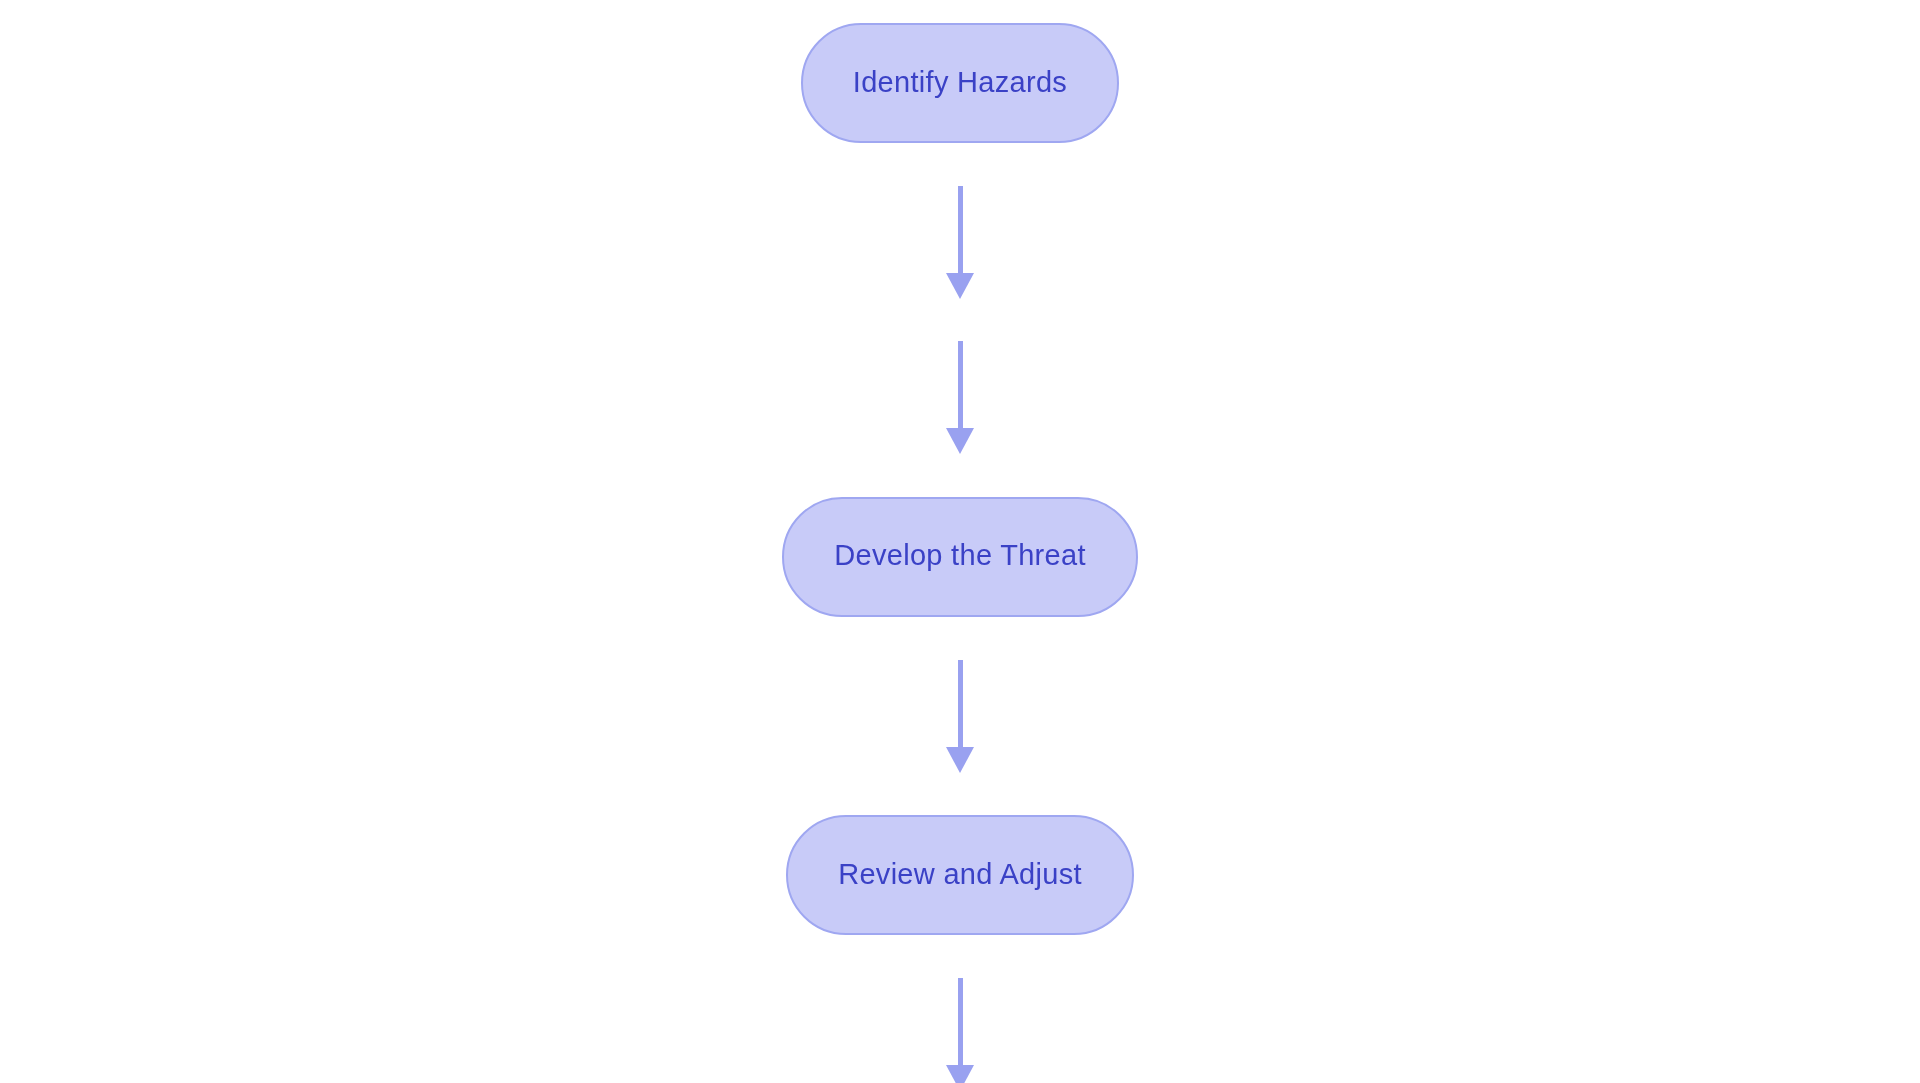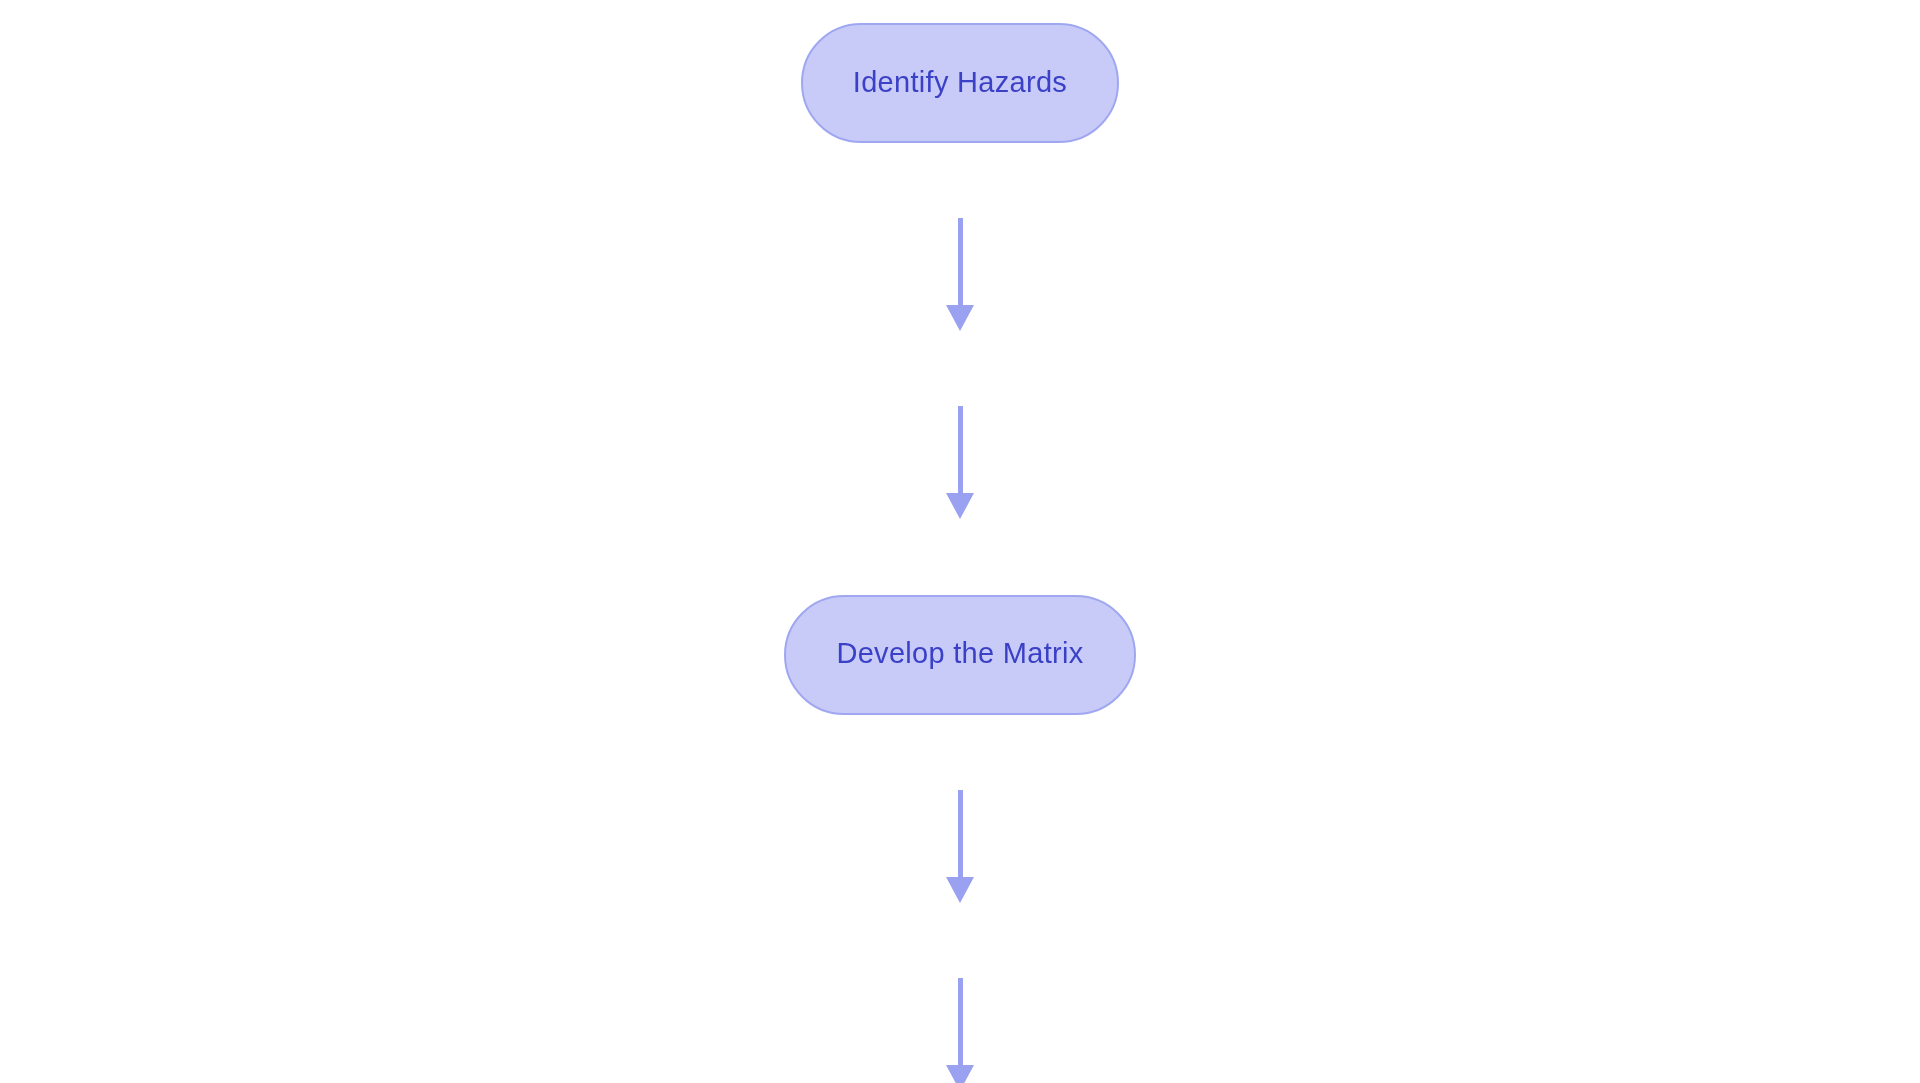--- a/index.html
+++ b/index.html
@@ -85,28 +85,31 @@
     <div class="arrowhead"></div>
   </div>
 
 
   <div class="connector">
     <div class="arrow-line"></div>
     <div class="arrowhead"></div>
   </div>
 
   <div class="flow-node">
-    <span class="label">Develop the Matrix</span>
+    <span class="label">Develop the Threat</span>
   </div>
 
   <div class="connector">
     <div class="arrow-line"></div>
     <div class="arrowhead"></div>
   </div>
 
+  <div class="flow-node">
+    <span class="label">Review and Adjust</span>
+  </div>
 
   <div class="connector">
     <div class="arrow-line"></div>
     <div class="arrowhead"></div>
   </div>
 
 
 </div>
 
 </body></html>

